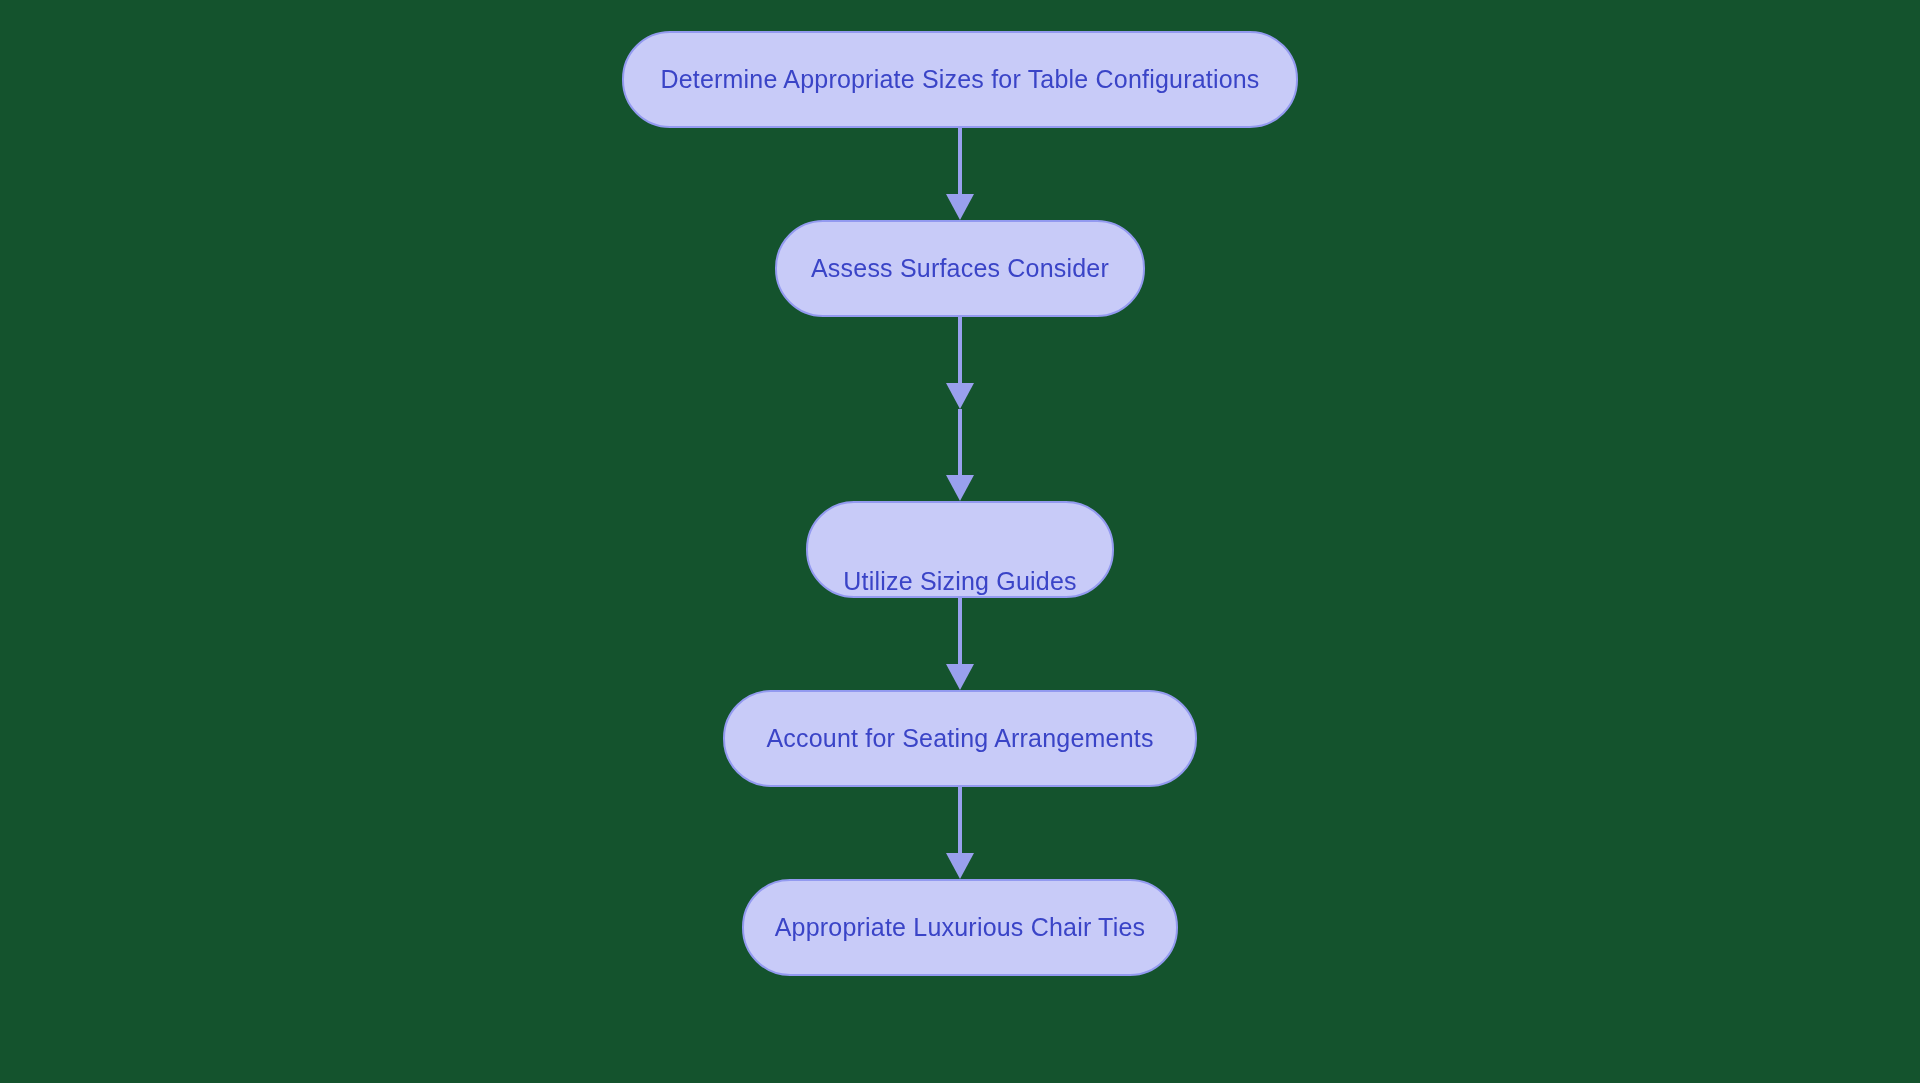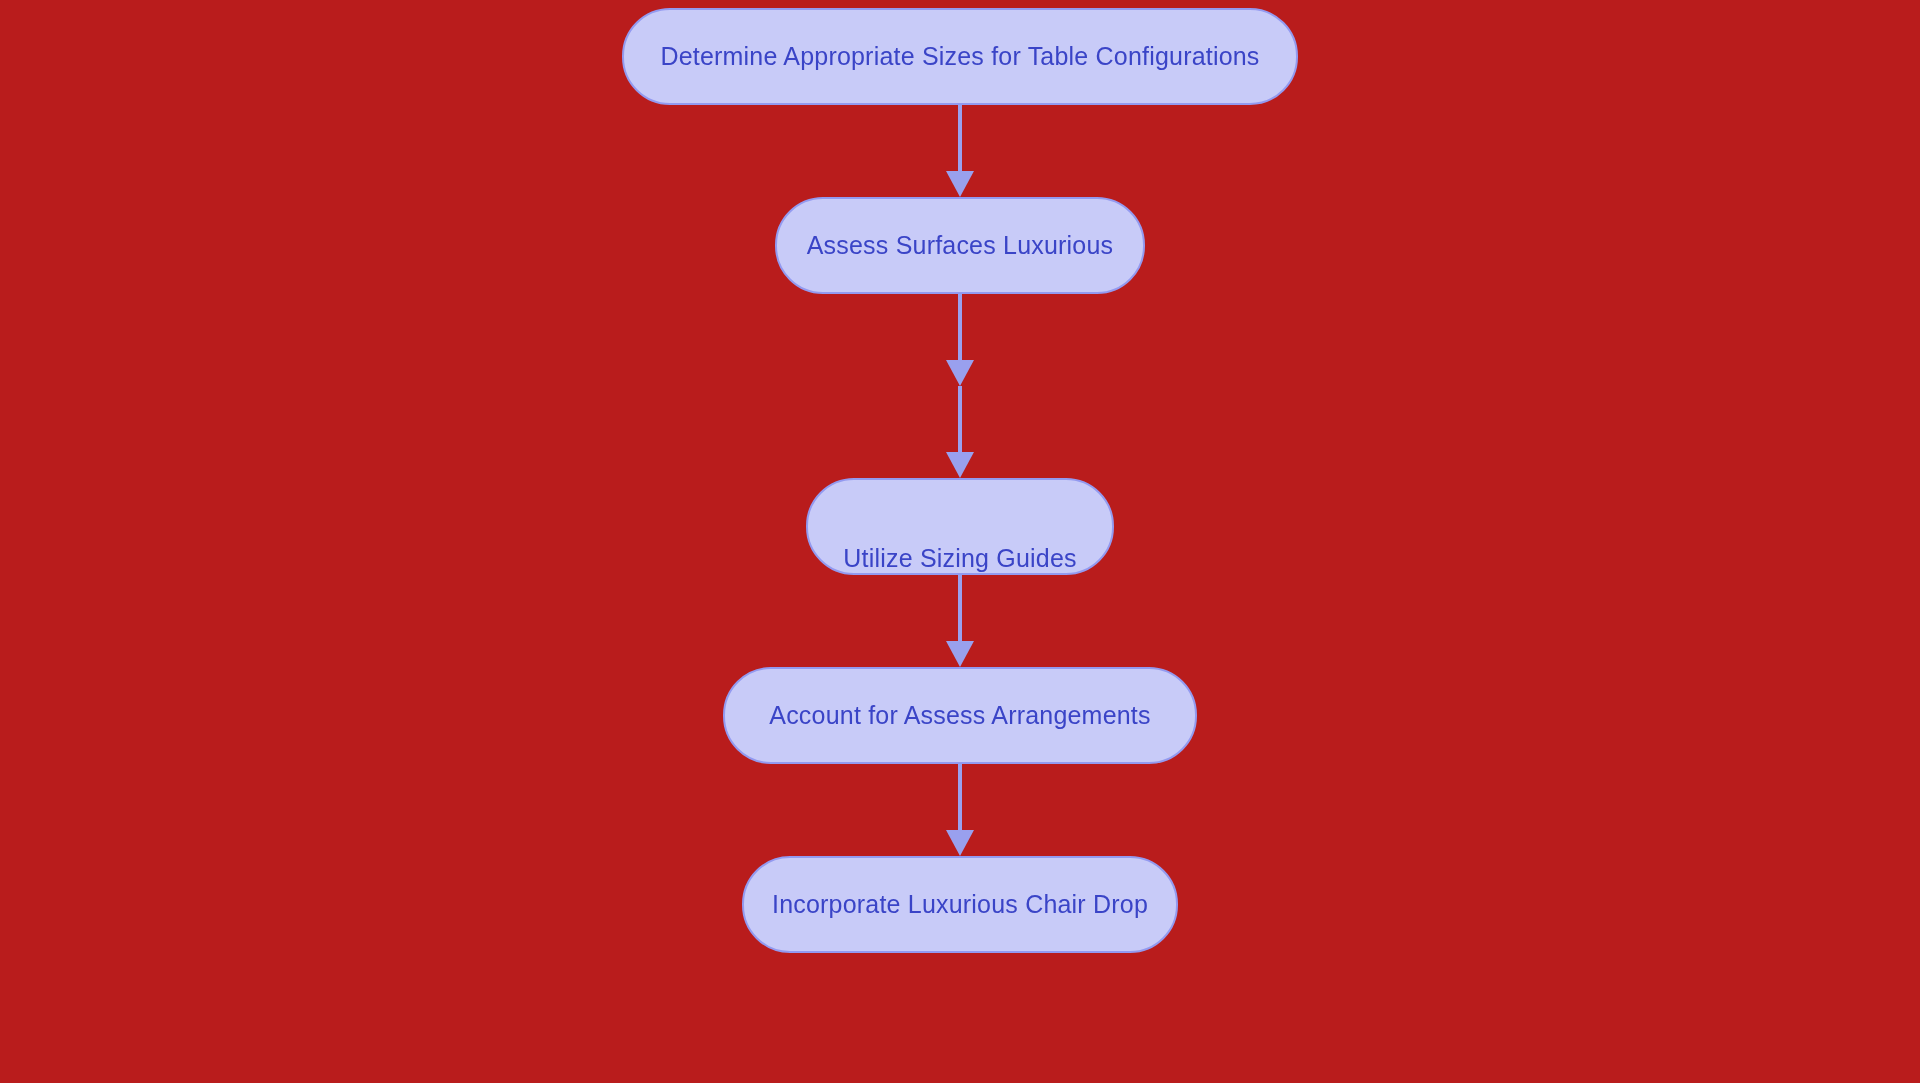--- a/index.html
+++ b/index.html
@@ -11,23 +11,23 @@
     overflow: hidden;
     font-family: "Liberation Sans", sans-serif;
   }
   .canvas {
     position: relative;
     width: 1920px;
     height: 1083px;
     display: flex;
     flex-direction: column;
     align-items: center;
-    padding-top: 8px;
+    padding-top: 31px;
     box-sizing: border-box;
-    background: #b91c1c;
+    background: #14532d;
   }
   .node {
     height: 97px;
     border-radius: 48px;
     background: #c8cbf8;
     border: 2px solid #939af0;
     box-sizing: border-box;
     display: flex;
     align-items: center;
     justify-content: center;
@@ -74,21 +74,21 @@
   <div class="node w1">
     <span>Determine Appropriate Sizes for Table Configurations</span>
   </div>
 
   <div class="arrow">
     <div class="stem"></div>
     <div class="head"></div>
   </div>
 
   <div class="node w2">
-    <span>Assess Surfaces Luxurious</span>
+    <span>Assess Surfaces Consider</span>
   </div>
 
   <div class="arrow">
     <div class="stem"></div>
     <div class="head"></div>
   </div>
 
 
   <div class="arrow">
     <div class="stem"></div>
@@ -98,25 +98,25 @@
   <div class="node w4">
     <span>Utilize Sizing Guides</span>
   </div>
 
   <div class="arrow">
     <div class="stem"></div>
     <div class="head"></div>
   </div>
 
   <div class="node w5">
-    <span>Account for Assess Arrangements</span>
+    <span>Account for Seating Arrangements</span>
   </div>
 
   <div class="arrow">
     <div class="stem"></div>
     <div class="head"></div>
   </div>
 
   <div class="node w6">
-    <span>Incorporate Luxurious Chair Drop</span>
+    <span>Appropriate Luxurious Chair Ties</span>
   </div>
 
 </div>
 
 </body></html>

